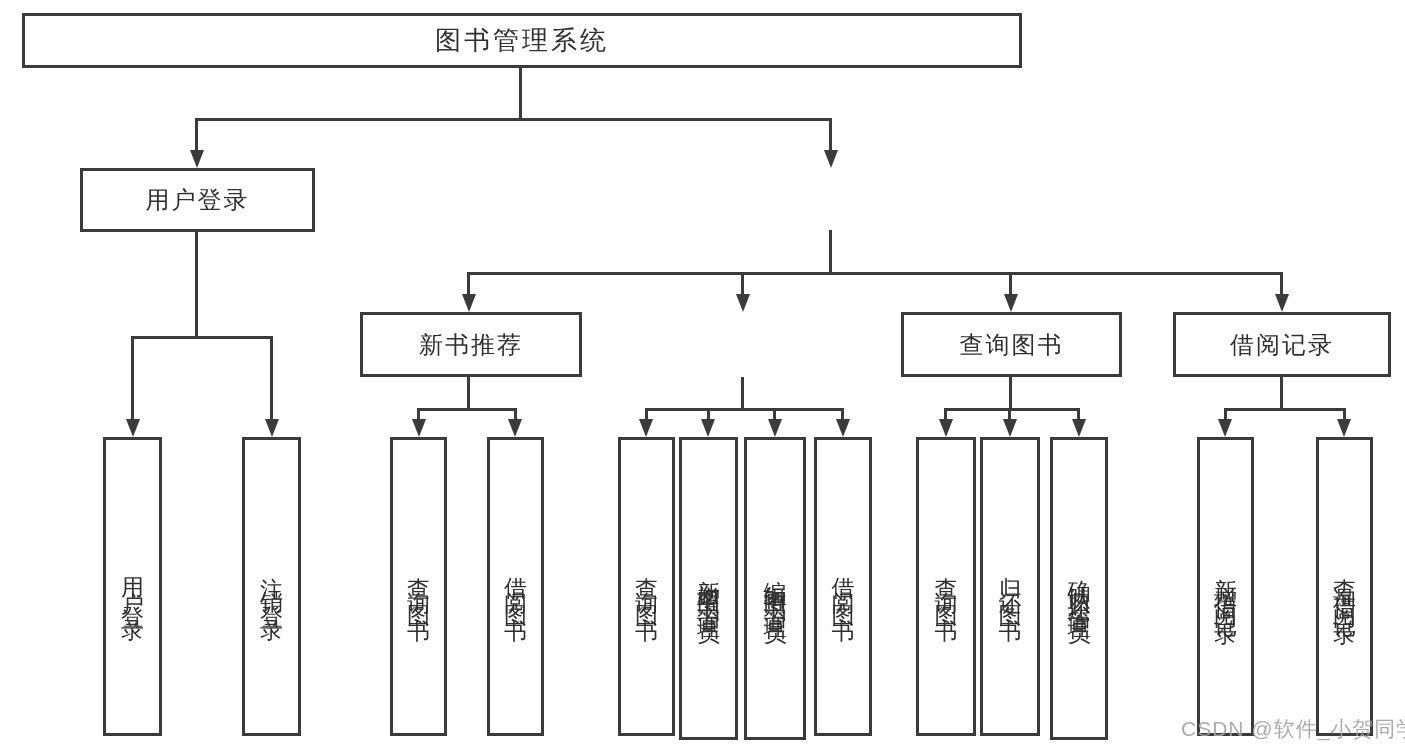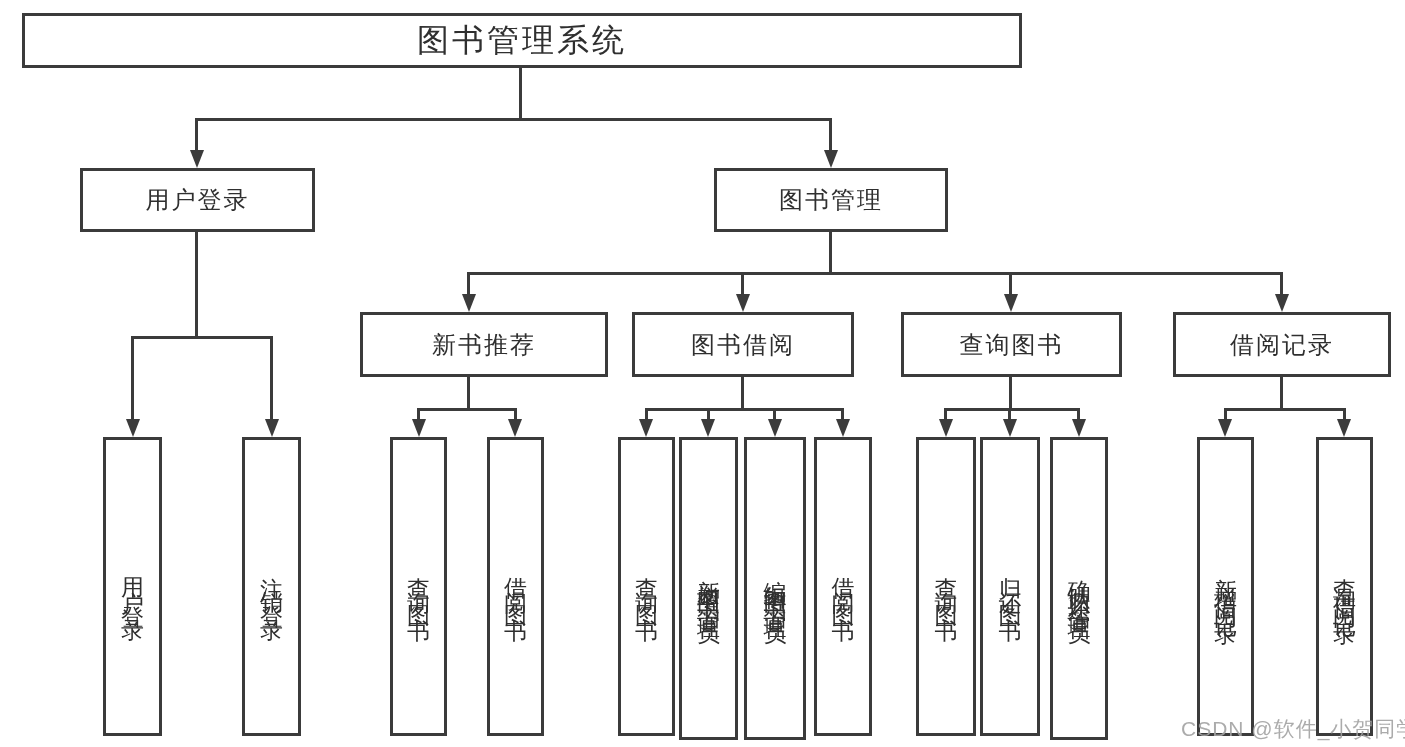--- a/index.html
+++ b/index.html
@@ -13,21 +13,21 @@
     position:relative;width:1405px;height:747px;background:#ffffff;overflow:hidden;
   }
   .box{
     position:absolute;box-sizing:border-box;
     border:3px solid var(--line);background:#ffffff;
     display:flex;align-items:center;justify-content:center;
   }
   .box .label{
     color:var(--ink);font-size:24px;letter-spacing:2px;white-space:nowrap;
   }
-  .box.root .label{font-size:32px;letter-spacing:3px;}
+  .box.root .label{font-size:26px;letter-spacing:3px;}
   .col{
     position:absolute;box-sizing:border-box;
     border:3px solid var(--line);background:#ffffff;
     display:flex;align-items:center;justify-content:center;
   }
   .col .label{
     writing-mode:vertical-rl;text-orientation:mixed;
     color:var(--ink);font-size:23px;line-height:1;letter-spacing:14px;
   }
   .col.mid .label{letter-spacing:9px;}
@@ -58,47 +58,41 @@
   <div class="vline" style="left:519px;top:66px;height:54px;"></div>
   <div class="hline" style="left:195px;top:118px;width:637px;"></div>
   <div class="vline" style="left:195px;top:118px;height:34px;"></div>
   <div class="arrow" style="left:190px;top:150px;"></div>
   <div class="vline" style="left:829px;top:118px;height:34px;"></div>
   <div class="arrow" style="left:824px;top:150px;"></div>
 
   <div class="box" style="left:80px;top:168px;width:235px;height:64px;">
     <span class="label">用户登录</span>
   </div>
-  <div class="box" style="left:714px;top:168px;width:234px;height:64px;">
-    <span class="label">图书管理</span>
-  </div>
 
   <div class="vline" style="left:195px;top:230px;height:106px;"></div>
   <div class="hline" style="left:131px;top:336px;width:142px;"></div>
   <div class="vline" style="left:131px;top:336px;height:85px;"></div>
   <div class="arrow" style="left:126px;top:419px;"></div>
   <div class="vline" style="left:270px;top:336px;height:85px;"></div>
   <div class="arrow" style="left:265px;top:419px;"></div>
 
   <div class="vline" style="left:829px;top:230px;height:44px;"></div>
   <div class="hline" style="left:467px;top:272px;width:816px;"></div>
   <div class="vline" style="left:467px;top:272px;height:24px;"></div>
   <div class="arrow" style="left:462px;top:294px;"></div>
   <div class="vline" style="left:741px;top:272px;height:24px;"></div>
   <div class="arrow" style="left:736px;top:294px;"></div>
   <div class="vline" style="left:1009px;top:272px;height:24px;"></div>
   <div class="arrow" style="left:1004px;top:294px;"></div>
   <div class="vline" style="left:1280px;top:272px;height:24px;"></div>
   <div class="arrow" style="left:1275px;top:294px;"></div>
 
-  <div class="box" style="left:360px;top:312px;width:248px;height:65px;">
+  <div class="box" style="left:360px;top:312px;width:222px;height:65px;">
     <span class="label">新书推荐</span>
-  </div>
-  <div class="box" style="left:632px;top:312px;width:222px;height:65px;">
-    <span class="label">图书借阅</span>
   </div>
   <div class="box" style="left:901px;top:312px;width:221px;height:65px;">
     <span class="label">查询图书</span>
   </div>
   <div class="box" style="left:1173px;top:312px;width:218px;height:65px;">
     <span class="label">借阅记录</span>
   </div>
 
   <div class="vline" style="left:467px;top:377px;height:33px;"></div>
   <div class="hline" style="left:417px;top:408px;width:100px;"></div>

